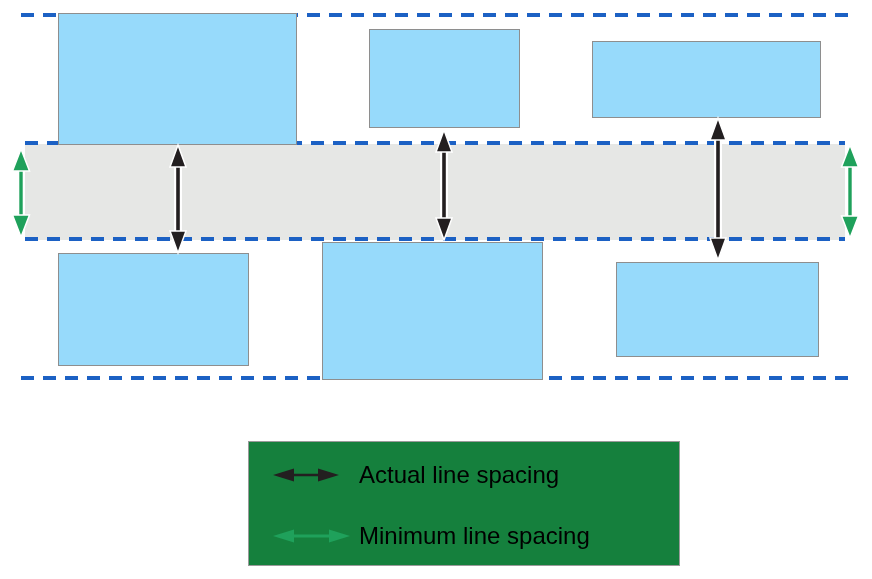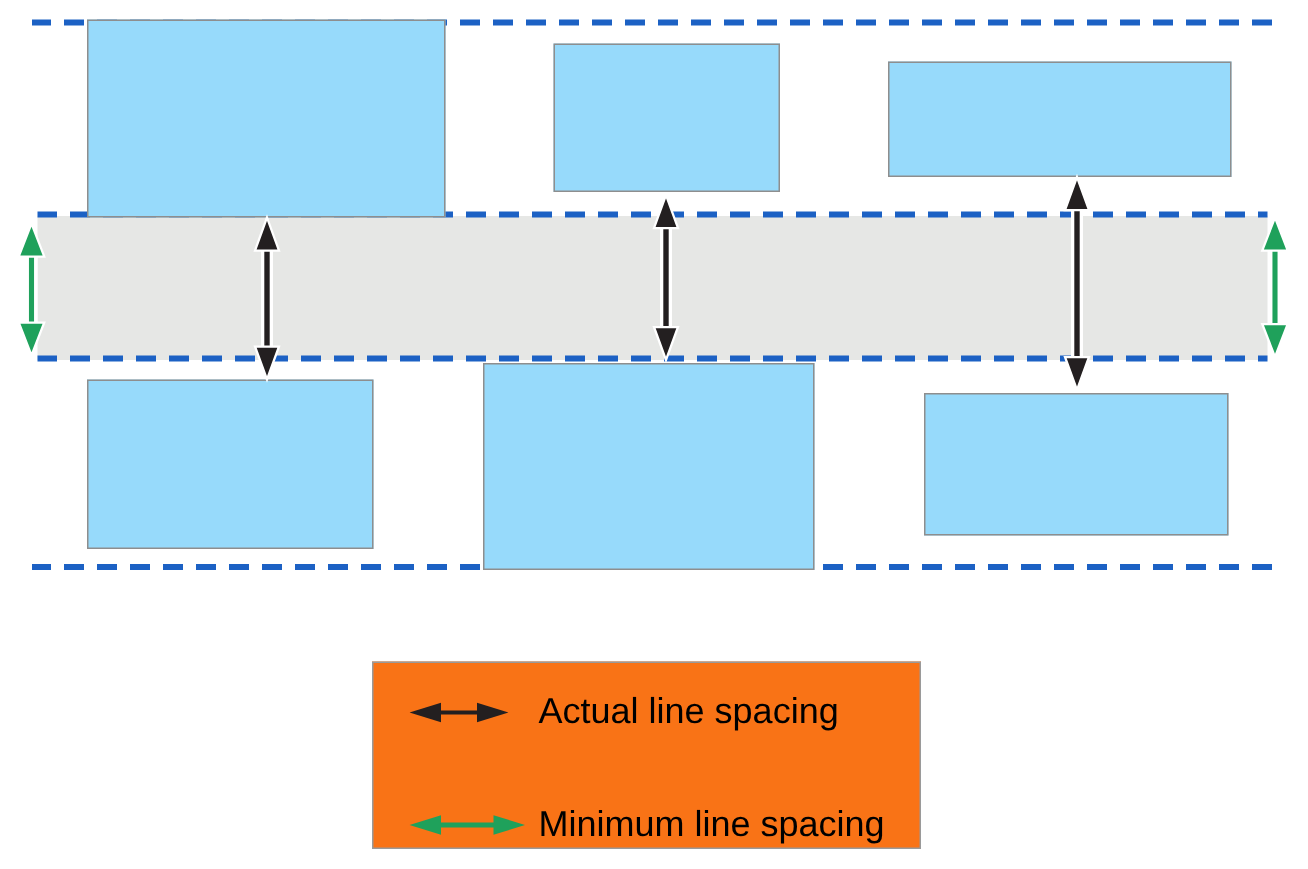--- a/index.html
+++ b/index.html
@@ -59,27 +59,27 @@
 
   .ink-black-fill  { fill: var(--arrow-black); stroke: #ffffff; stroke-width: 1.5; }
   .ink-black-line  { stroke: var(--arrow-black); stroke-width: 3.6; }
   .ink-green-fill  { fill: var(--arrow-green); stroke: #ffffff; stroke-width: 1.5; }
   .ink-green-line  { stroke: var(--arrow-green); stroke-width: 3.4; }
   .halo-line       { stroke: #ffffff; stroke-width: 8; }
 
   
   #legend {
     position: absolute;
-    left: 248px; top: 441px; width: 366px; height: 125px;
-    background: #f97316;
+    left: 248px; top: 441px; width: 432px; height: 125px;
+    background: #15803d;
     border: 1.5px solid var(--legend-border);
   }
   .legend-row { position: absolute; left: 0; width: 100%; height: 32px; }
   #legend-row-actual  { top: 17px; }
-  #legend-row-minimum { top: 92px; }
+  #legend-row-minimum { top: 78px; }
   .legend-arrow { position: absolute; left: 24px; top: 8px; }
   .legend-label {
     position: absolute;
     left: 110px; top: 0;
     line-height: 32px;
     font-size: 24px;
     color: var(--text);
     white-space: nowrap;
   }
   .legend-line-black { stroke: var(--arrow-black); stroke-width: 2.6; }

